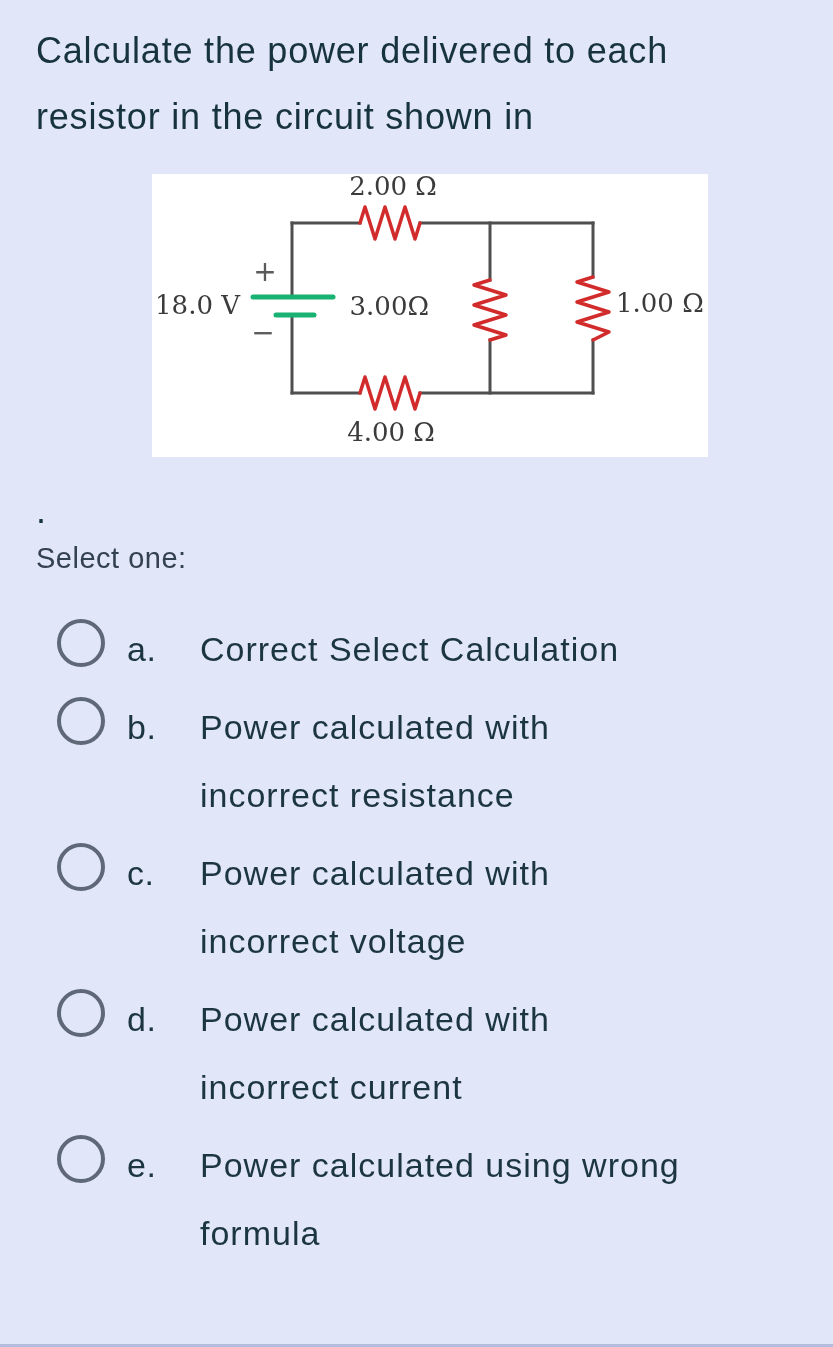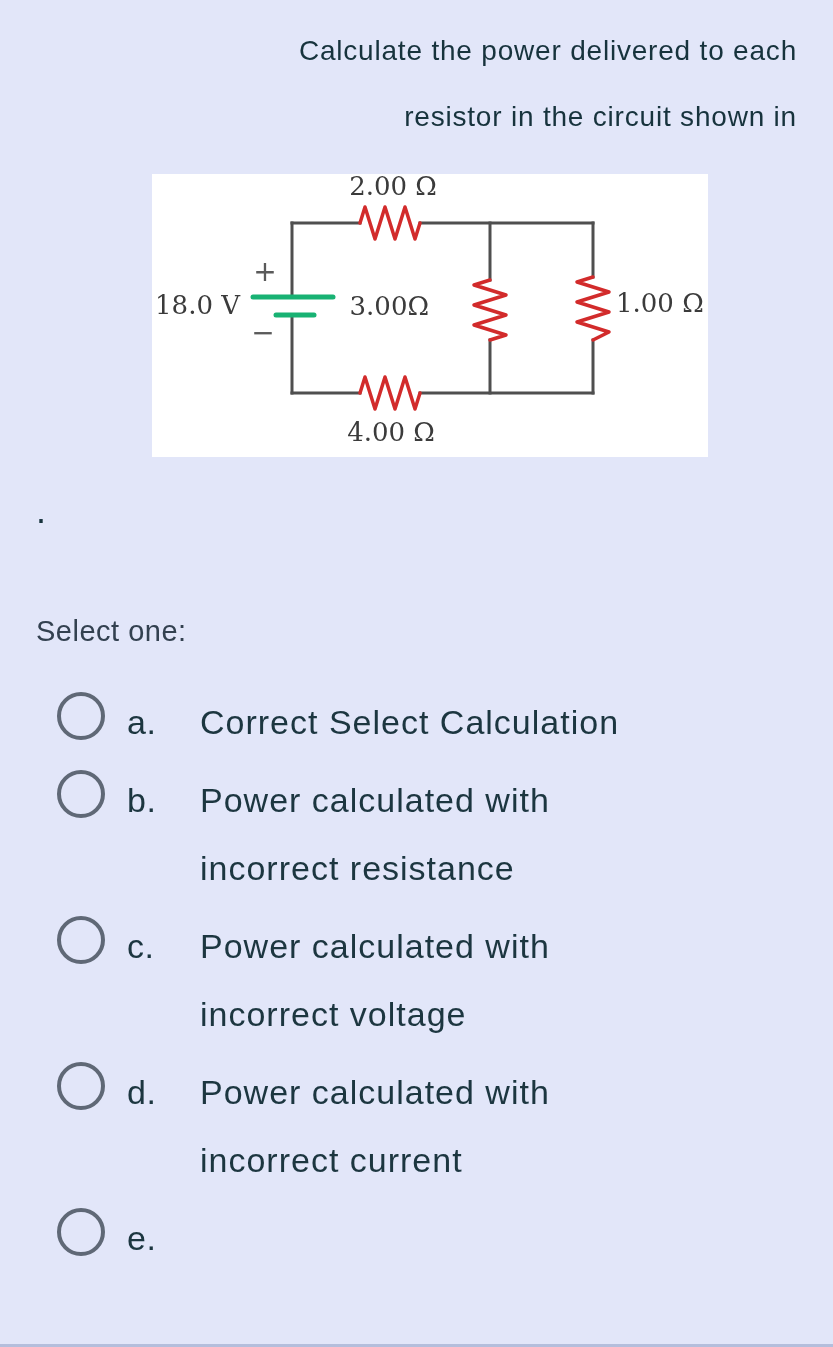--- a/index.html
+++ b/index.html
@@ -10,26 +10,25 @@
     background: var(--page-background, #e2e6f9);
     font-family: "Liberation Sans", sans-serif;
     overflow: hidden;
     position: relative;
   }
   .page {
     padding: 18px 36px 0 36px;
     box-sizing: border-box;
   }
   .question-text {
-    font-size: 28px;
+    font-size: 36px;
     line-height: 66px;
     letter-spacing: 0.8px;
     color: var(--question-text-color, #17333d);
     white-space: pre-line;
-    text-align: right;
   }
   .figure-box {
     margin-top: 24px;
     margin-left: 116px;
     width: 556px;
     height: 283px;
     background: var(--canvas, #ffffff);
   }
   .wire {
     stroke: var(--wire, #4f4f4f);
@@ -60,21 +59,20 @@
     font-size: 28px;
     fill: #5a5a5a;
   }
   .trailing-text {
     margin-top: 26px;
     font-size: 36px;
     line-height: 56px;
     color: var(--question-text-color, #17333d);
   }
   .prompt {
-    margin-top: 73px;
     font-size: 29px;
     line-height: 38px;
     letter-spacing: 0.5px;
     color: var(--prompt-text-color, #334150);
   }
   .options {
     margin-top: 38px;
   }
   .option-row {
     display: flex;
@@ -187,18 +185,20 @@
   <div class="option-row">
     <div class="radio" role="radio" aria-checked="false"></div>
     <div class="option-letter">d.</div>
     <div class="option-label">Power calculated with
 incorrect current</div>
   </div>
 
   <div class="option-row">
     <div class="radio" role="radio" aria-checked="false"></div>
     <div class="option-letter">e.</div>
+    <div class="option-label">Power calculated using wrong
+formula</div>
   </div>
 </div>
 
 </div>
 
 <div class="bottom-divider"></div>
 
 </body></html>

